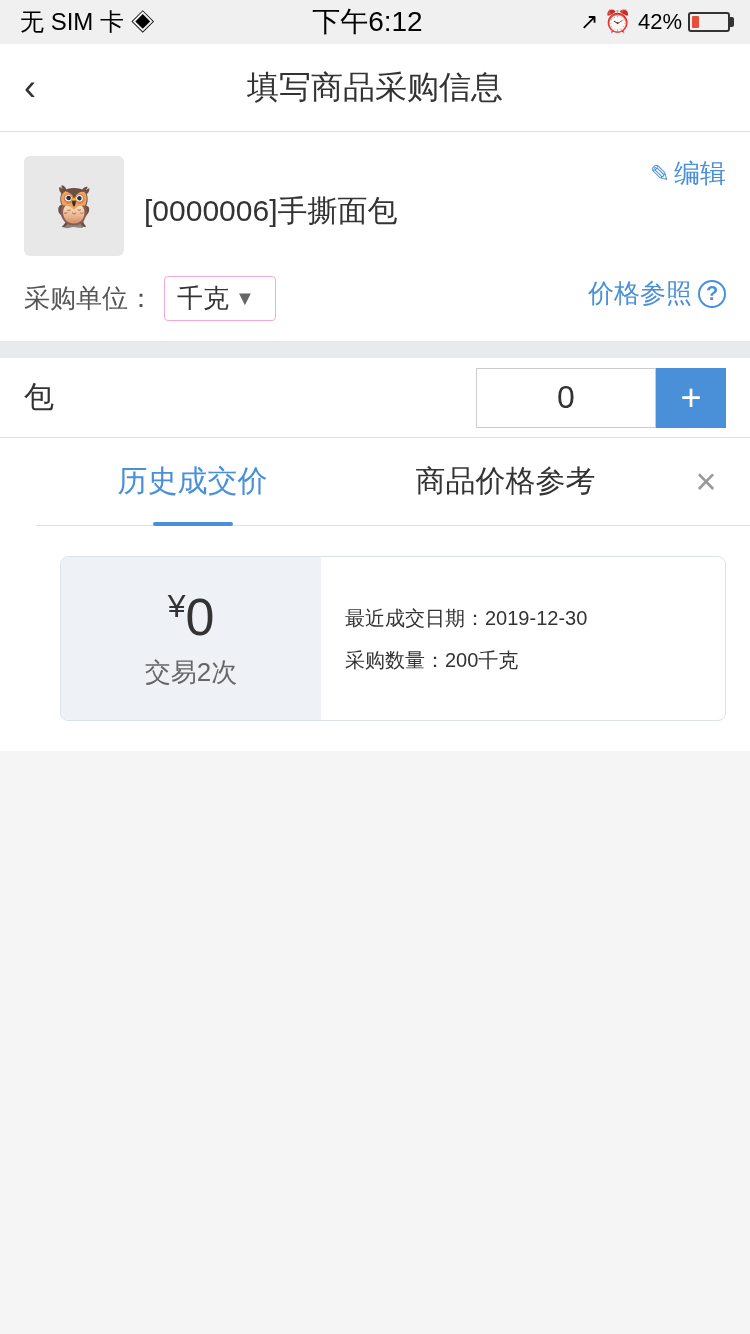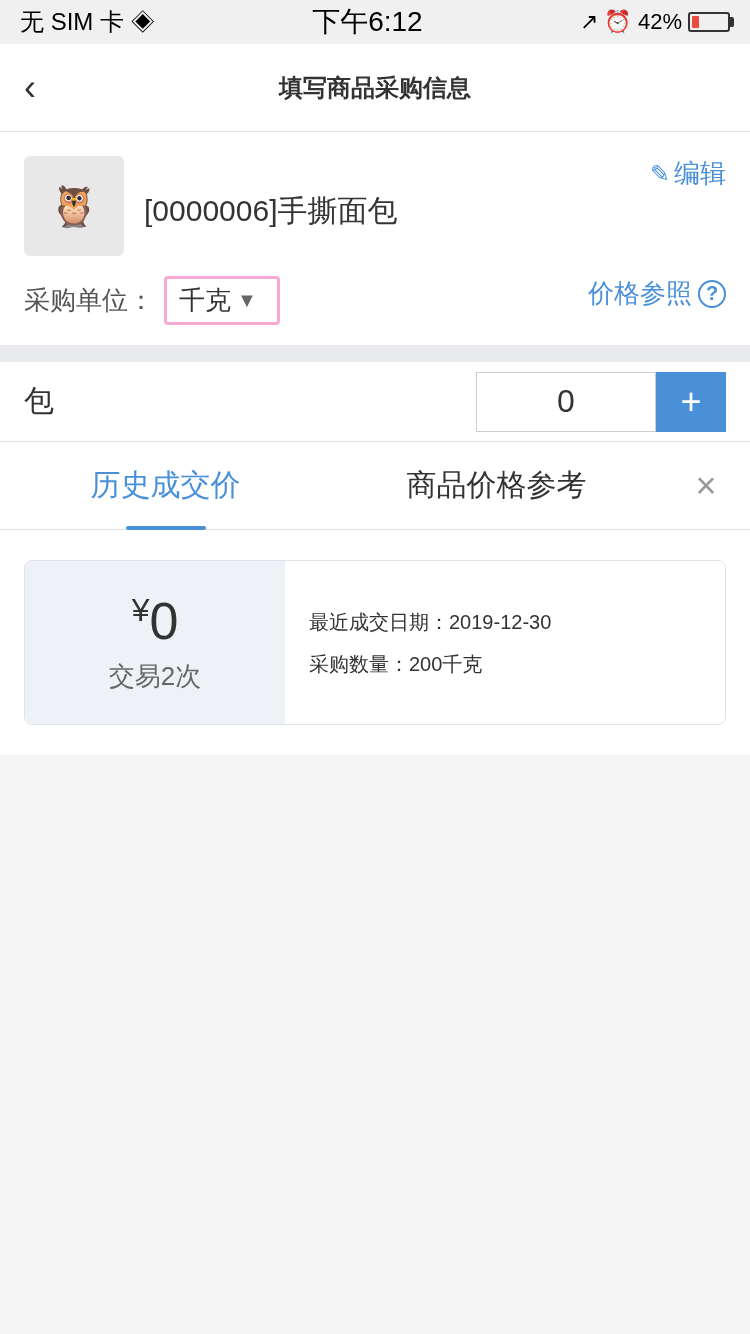--- a/index.html
+++ b/index.html
@@ -67,22 +67,22 @@
       border-bottom: 1px solid #e0e0e0;
     }
     .nav-back {
       position: absolute;
       left: 24px;
       font-size: 36px;
       color: #333;
       cursor: pointer;
     }
     .nav-title {
-      font-size: 24px;
-      font-weight: 700;
+      font-size: 32px;
+      font-weight: 400;
       color: #333;
     }
 
     
     .product-card {
       width: 750px;
       background: #fff;
       padding: 24px 24px 20px 24px;
       margin-top: 0;
       border-bottom: 1px solid #e8e8e8;
@@ -135,21 +135,21 @@
       justify-content: space-between;
     }
     .purchase-unit {
       display: flex;
       align-items: center;
       gap: 10px;
       font-size: 26px;
       color: #555;
     }
     .unit-dropdown {
-      border: 3px solid #f9a8d4;
+      border: 1px solid #f9a8d4;
       border-radius: 4px;
       padding: 4px 20px 4px 12px;
       font-size: 26px;
       color: #333;
       position: relative;
       display: flex;
       align-items: center;
       background: #fff;
       cursor: pointer;
     }
@@ -236,20 +236,21 @@
       justify-content: center;
       cursor: pointer;
       border: 1px solid #4a90d9;
     }
 
     
     .tabs-panel {
       width: 750px;
       background: #fff;
       margin-top: 0;
+      padding-left: 36px;
     }
     .tabs-header {
       display: flex;
       align-items: center;
       border-bottom: 1px solid #e0e0e0;
       position: relative;
       height: 88px;
     }
     .tab-item {
       flex: 1;

